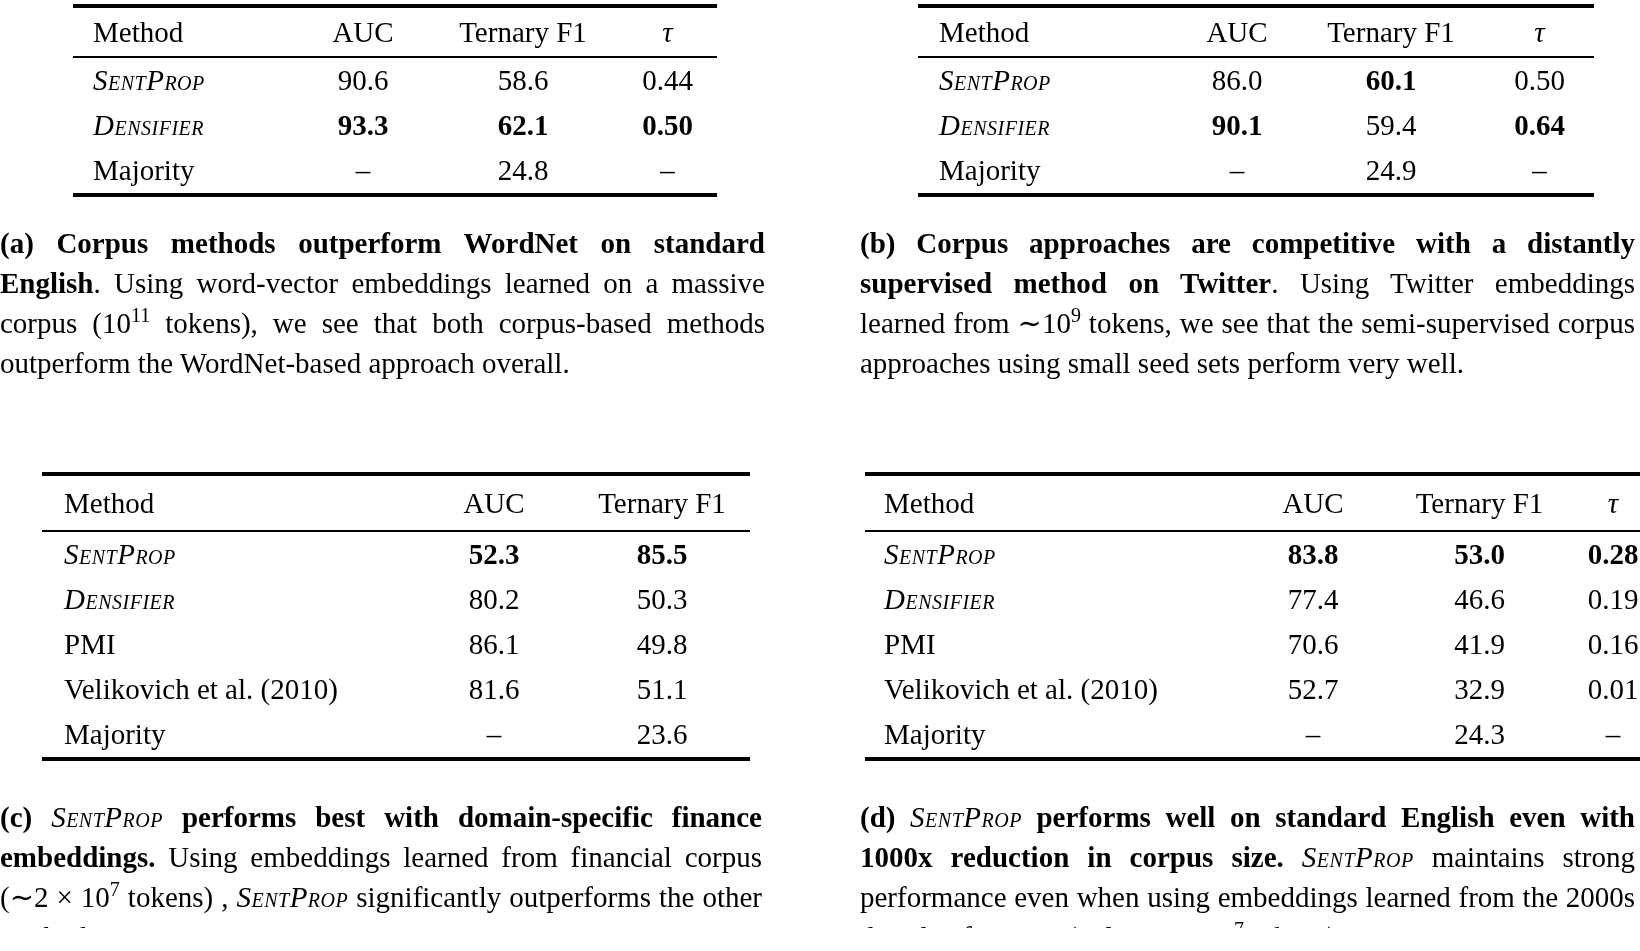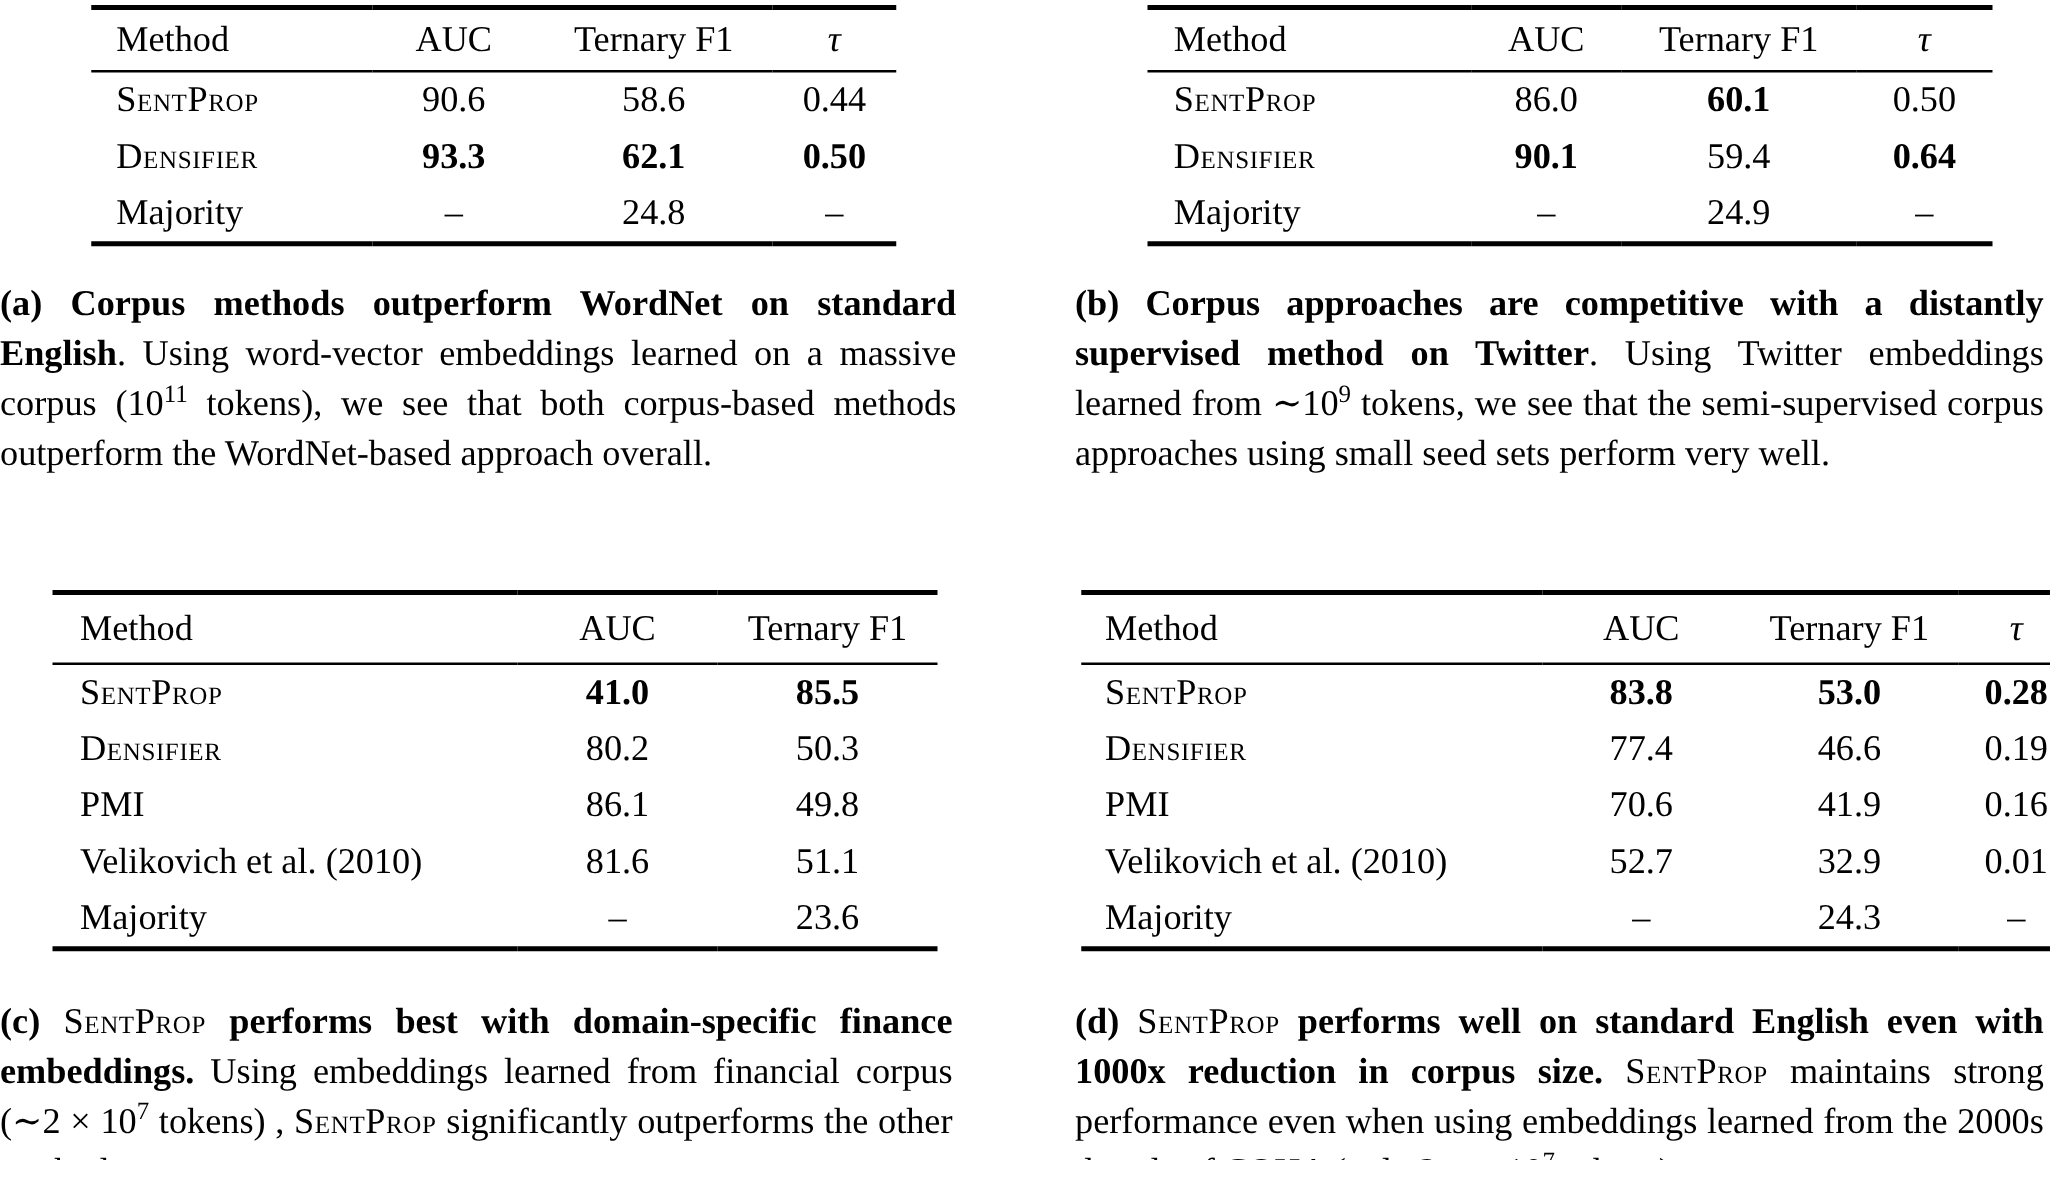--- a/index.html
+++ b/index.html
@@ -71,21 +71,21 @@
   .t-d th:nth-child(3) { width: 175px; }
   .t-d th:nth-child(4) { width: 92px;  }
 
   .t-a th:first-child, .t-a td:first-child { padding-left: 20px; }
   .t-b th:first-child, .t-b td:first-child { padding-left: 21px; }
   .t-c th:first-child, .t-c td:first-child { padding-left: 22px; }
   .t-d th:first-child, .t-d td:first-child { padding-left: 19px; }
 
   .bold { font-weight: bold; }
   .it   { font-style: italic; }
-  .sc   { font-variant: small-caps; letter-spacing: 0.5px; }
+  .sc   { font-variant: small-caps; letter-spacing: 0.5px; font-style: italic; }
 
   
   .caption {
     font-size: 29px;
     line-height: 40px;
     text-align: justify;
     margin: 0;
   }
   .caption .b { font-weight: bold; }
   .caption .sc { font-variant: small-caps; letter-spacing: 0.5px; }
@@ -177,21 +177,21 @@
         <thead>
           <tr>
             <th>Method</th>
             <th>AUC</th>
             <th>Ternary F1</th>
           </tr>
         </thead>
         <tbody>
           <tr>
             <td class="sc">SentProp</td>
-            <td class="bold">41.0</td>
+            <td class="bold">52.3</td>
             <td class="bold">85.5</td>
           </tr>
           <tr>
             <td class="sc">Densifier</td>
             <td>80.2</td>
             <td>50.3</td>
           </tr>
           <tr>
             <td>PMI</td>
             <td>86.1</td>

